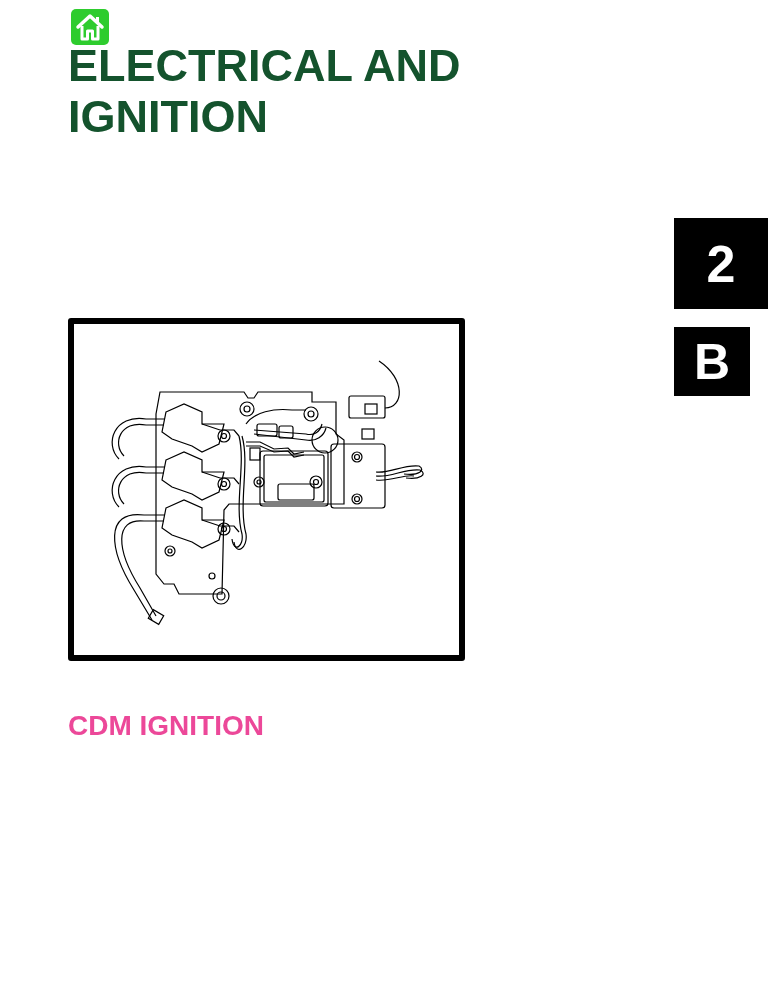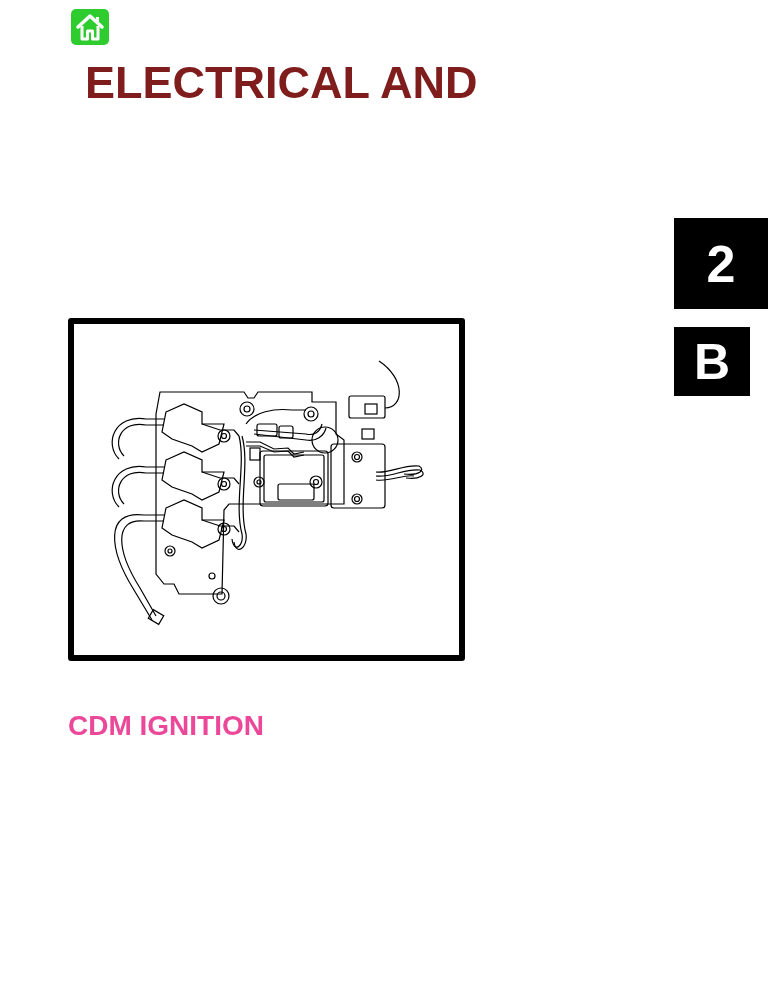--- a/index.html
+++ b/index.html
@@ -1,38 +1,39 @@
 <!DOCTYPE html>
 <html><head>
 <meta charset="utf-8">
 <style>
   html, body { margin:0; padding:0; background:#ffffff; }
   body { width:768px; height:994px; position:relative; overflow:hidden; font-family:"Liberation Sans", sans-serif; }
   .home-btn { position:absolute; left:71px; top:9px; width:38px; height:36px; background:#2ecc2e; border-radius:5px; display:flex; align-items:center; justify-content:center; cursor:pointer; }
-  .title { position:absolute; left:68px; top:40px; margin:17px; font-family:"Liberation Sans", sans-serif; font-weight:bold; font-size:45px; line-height:51px; color:#7f1d1d; letter-spacing:0px; }
+  .title { position:absolute; left:68px; top:40px; margin:0; font-family:"Liberation Sans", sans-serif; font-weight:bold; font-size:45px; line-height:51px; color:#14532d; letter-spacing:0px; }
   .tab { position:absolute; background:#000; color:#fff; font-weight:bold; font-family:"Liberation Sans", sans-serif; display:flex; align-items:center; justify-content:center; }
   .tab-2 { left:674px; top:218px; width:94px; height:91px; font-size:52px; }
   .tab-b { left:674px; top:327px; width:76px; height:69px; font-size:50px; }
   .figure { position:absolute; left:68px; top:318px; width:397px; height:343px; box-sizing:border-box; border:6px solid #000; border-radius:3px; background:#fff; }
   .figure svg { position:absolute; left:0; top:0; }
   .caption { position:absolute; left:68px; top:710px; font-weight:bold; font-size:28px; color:#ec4899; font-family:"Liberation Sans", sans-serif; }
 </style>
 </head>
 <body>
 
 <div class="home-btn">
   <svg width="30" height="28" viewBox="0 0 30 28">
     <path d="M3 14 L15 3 L27 14" fill="none" stroke="#fff" stroke-width="3.5" stroke-linejoin="round" stroke-linecap="round"></path>
     <rect x="21" y="4" width="3" height="6" fill="#fff"></rect>
     <path d="M7 13 L7 26 L12.5 26 L12.5 18 L17.5 18 L17.5 26 L23 26 L23 13" fill="none" stroke="#fff" stroke-width="3" stroke-linejoin="round"></path>
   </svg>
 </div>
 
 <h1 class="title">
   <span>ELECTRICAL AND</span><br>
+  <span>IGNITION</span>
 </h1>
 
 <div class="tab tab-2">
   <span>2</span>
 </div>
 <div class="tab tab-b">
   <span>B</span>
 </div>
 
 <div class="figure">

